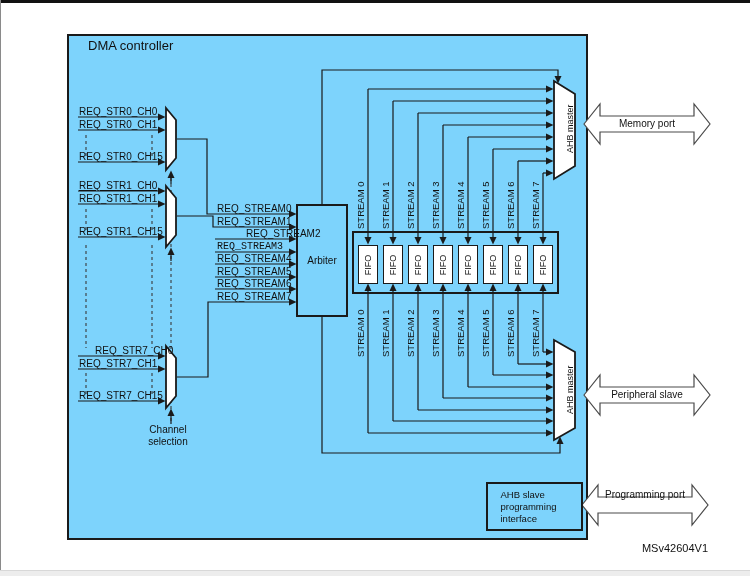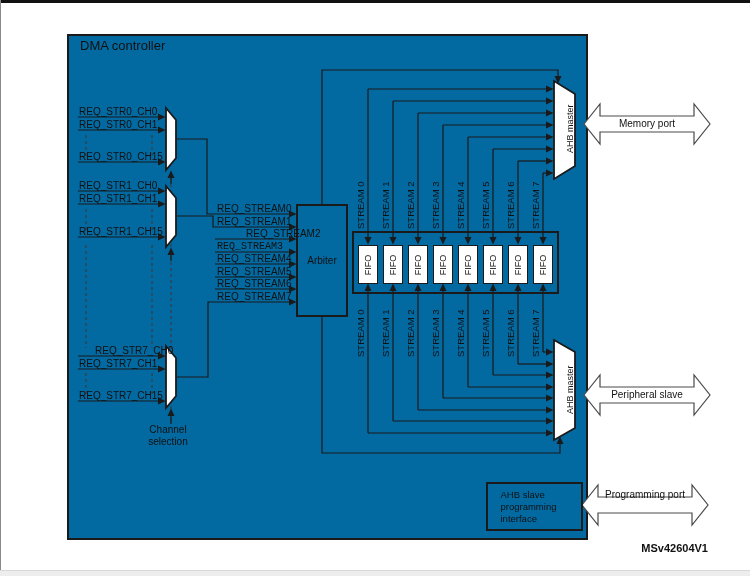--- a/index.html
+++ b/index.html
@@ -1,32 +1,32 @@
 <!DOCTYPE html>
 <html><head>
 <meta charset="utf-8">
 <style>
   html,body{margin:0;padding:0;background:#fff;}
   #stage{position:relative;width:750px;height:576px;background:#fff;overflow:hidden;
          font-family:"Liberation Sans",sans-serif;color:#111;}
   .abs{position:absolute;}
-  .box{position:absolute;border:2px solid #1a1a1a;background:#0369a1;box-sizing:border-box;}
+  .box{position:absolute;border:2px solid #1a1a1a;background:#7dd3fc;box-sizing:border-box;}
   .lbl{position:absolute;font-size:10px;line-height:11px;white-space:nowrap;}
   .vlabel{position:absolute;font-size:9.5px;line-height:10px;white-space:nowrap;
           transform:rotate(-90deg);transform-origin:0 0;}
   .portlbl{position:absolute;font-size:10px;text-align:center;}
-  #dma-title{position:absolute;left:80px;top:38px;font-size:13px;}
+  #dma-title{position:absolute;left:88px;top:38px;font-size:13px;}
   #arbiter{left:296px;top:204px;width:52px;height:113px;display:flex;align-items:center;justify-content:center;font-size:10px;}
   #fifobank{left:352px;top:231px;width:207px;height:63px;}
   .fifo{position:absolute;top:245px;width:20px;height:39px;border:1.5px solid #1a1a1a;
         background:#fff;box-sizing:border-box;display:flex;align-items:center;justify-content:center;}
   .fifo span{transform:rotate(-90deg);font-size:9px;white-space:nowrap;}
   #ahbslave{left:486px;top:482px;width:97px;height:49px;display:flex;align-items:center;justify-content:center;}
   #ahbslave span{display:block;width:68px;text-align:left;font-size:9.5px;line-height:12px;}
-  #watermark{position:absolute;left:628px;top:542px;width:80px;text-align:right;font-size:11px;font-weight:bold;}
+  #watermark{position:absolute;left:628px;top:542px;width:80px;text-align:right;font-size:11px;}
   #chansel{position:absolute;left:139px;top:424px;width:58px;text-align:center;font-size:10px;line-height:11.5px;}
   #topbar{left:0;top:0;width:750px;height:3px;background:#111;}
   #leftline{left:0;top:0;width:1px;height:570px;background:#8a8a8a;}
   #botstrip{left:0;top:570px;width:750px;height:6px;background:#ededed;border-top:1px solid #d8d8d8;}
   svg{position:absolute;left:0;top:0;}
 </style>
 </head>
 <body>
 
 <div id="stage">
@@ -165,21 +165,21 @@
       <polygon points="584,395 600,375 600,387 694,387 694,375 710,395 694,415 694,403 600,403 600,415"></polygon>
       <polygon points="582,505 598,485 598,497 692,497 692,485 708,505 692,525 692,513 598,513 598,525"></polygon>
     </g>
   </svg>
 
   <div id="dma-title">DMA controller</div>
 
   <div class="lbl" style="left:79px;top:106px;">REQ_STR0_CH0</div>
   <div class="lbl" style="left:79px;top:119px;">REQ_STR0_CH1</div>
   <div class="lbl" style="left:79px;top:151px;">REQ_STR0_CH15</div>
-  <div class="lbl" style="left:79px;top:180px;">REQ_STR1_CH0</div>
+  <div class="lbl" style="left:79px;top:180px;text-decoration:underline;">REQ_STR1_CH0</div>
   <div class="lbl" style="left:79px;top:193px;">REQ_STR1_CH1</div>
   <div class="lbl" style="left:79px;top:226px;">REQ_STR1_CH15</div>
   <div class="lbl" style="left:79px;top:345px;margin-left:16px;">REQ_STR7_CH0</div>
   <div class="lbl" style="left:79px;top:358px;">REQ_STR7_CH1</div>
   <div class="lbl" style="left:79px;top:390px;text-align:right;">REQ_STR7_CH15</div>
 
   <div id="chansel">Channel selection</div>
 
   <div class="lbl" style="left:217px;top:203px;">REQ_STREAM0</div>
   <div class="lbl" style="left:217px;top:216px;">REQ_STREAM1</div>

